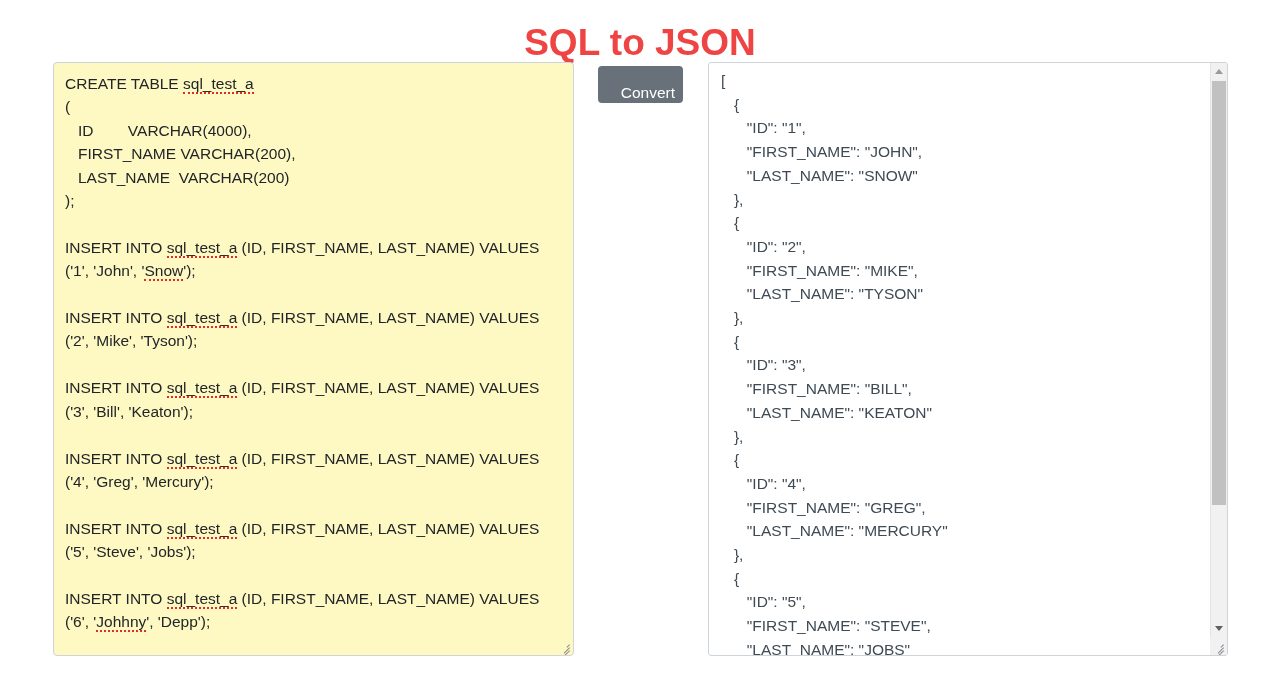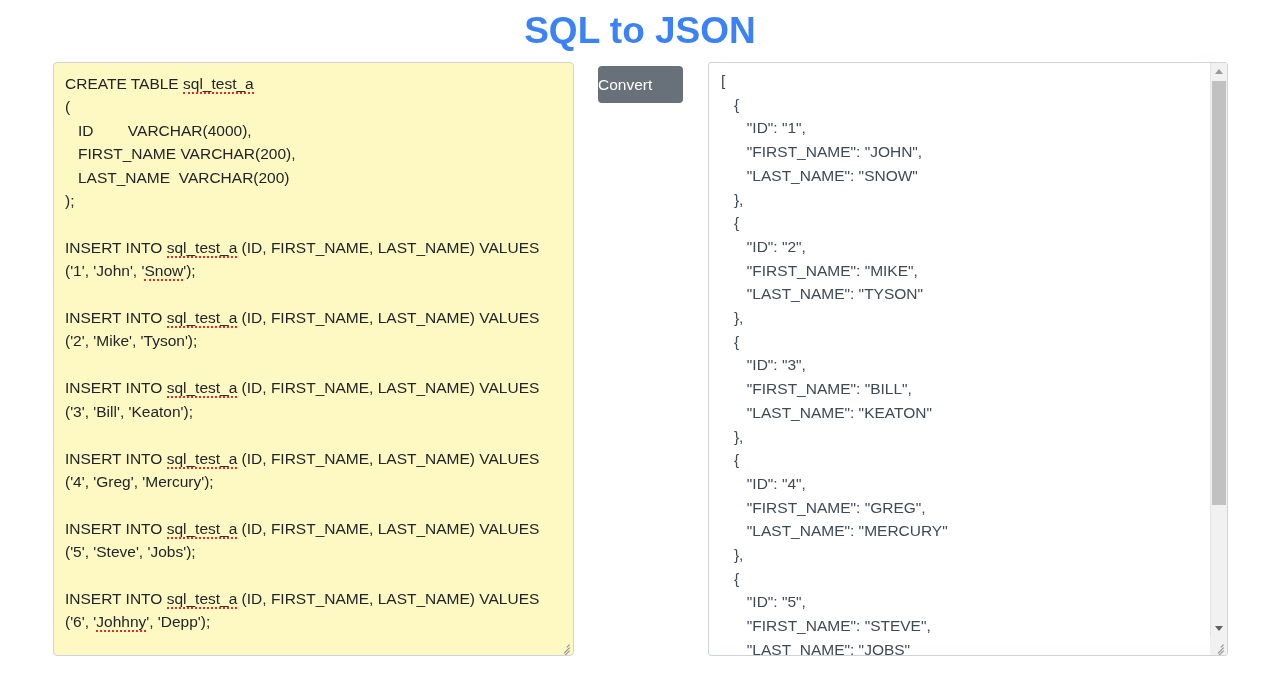--- a/index.html
+++ b/index.html
@@ -11,22 +11,22 @@
     overflow: hidden;
   }
   body {
     font-family: "Liberation Sans", sans-serif;
     color: #212529;
   }
   .page-title {
     text-align: center;
     font-size: 37px;
     font-weight: bold;
-    color: #3b82f6;
-    margin: 0;
+    color: #ef4444;
+    margin: 12px;
     padding-top: 9px;
     letter-spacing: 0px;
     line-height: 1.2;
   }
   .workspace {
     position: absolute;
     top: 62px;
     left: 0;
     width: 1280px;
     height: 600px;
@@ -86,23 +86,23 @@
     top: 4px;
     width: 85px;
     height: 37px;
     background: #68707a;
     color: #ffffff;
     border: none;
     border-radius: 4px;
     font-size: 15.5px;
     font-family: "Liberation Sans", sans-serif;
     cursor: pointer;
-    padding: 0;
+    padding: 8px;
     line-height: 37px;
-    text-align: left;
+    text-align: right;
   }
 
   
   .json-panel {
     position: absolute;
     left: 708px;
     top: 0;
     width: 520px;
     height: 594px;
     border: 1px solid #ced4da;

